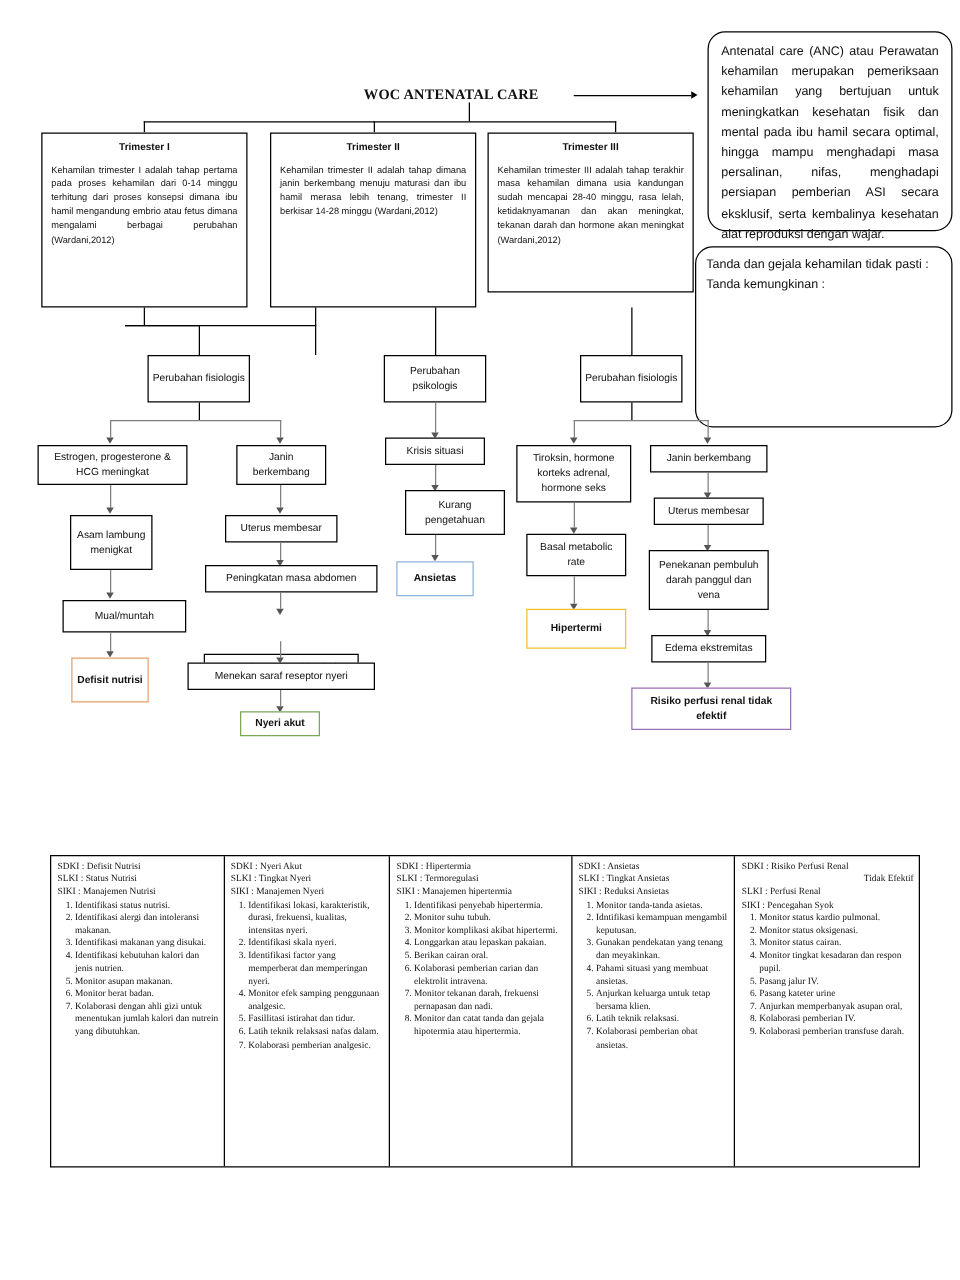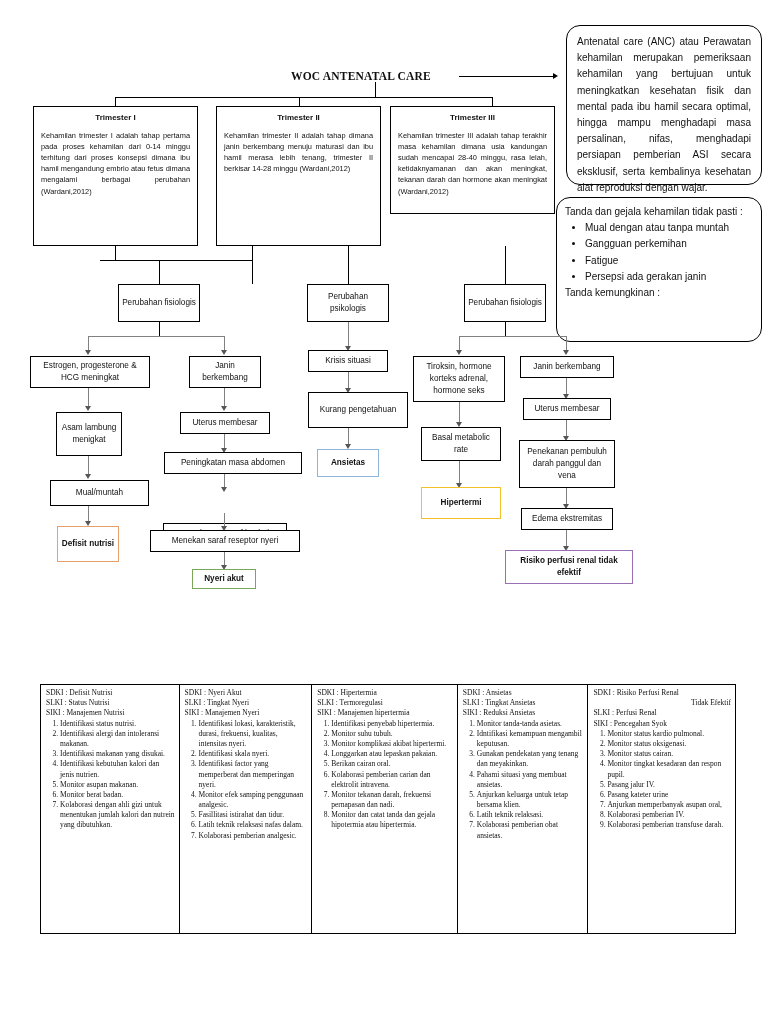--- a/index.html
+++ b/index.html
@@ -91,47 +91,41 @@
 
   <div class="hline" style="left:459px;top:76px;width:94px;"></div>
   <div class="arrow right" style="left:553px;top:72.5px;"></div>
 
   <div class="roundbox abs" style="left:566px;top:8px;width:196px;height:160px;">
     <span>Antenatal care (ANC) atau Perawatan kehamilan merupakan pemeriksaan kehamilan yang bertujuan untuk meningkatkan kesehatan fisik dan mental pada ibu hamil secara optimal, hingga mampu menghadapi masa persalinan, nifas, menghadapi persiapan pemberian ASI secara eksklusif, serta kembalinya kesehatan alat reproduksi dengan wajar.</span>
   </div>
 
   <div class="roundbox left abs" style="left:556px;top:180px;width:206px;height:145px;padding:6px 8px;">
     <div>Tanda dan gejala kehamilan tidak pasti :</div>
-    <ul>
-      <li>Mual dengan atau tanpa muntah</li>
-      <li>Gangguan perkemihan</li>
-      <li>Fatigue</li>
-      <li>Persepsi ada gerakan janin</li>
-    </ul>
     <div>Tanda kemungkinan :</div>
   </div>
 
   <div class="vline" style="left:375px;top:82px;height:15px;"></div>
 
   <div class="hline" style="left:115px;top:97px;width:378px;"></div>
   <div class="vline" style="left:115px;top:97px;height:9px;"></div>
   <div class="vline" style="left:299px;top:97px;height:9px;"></div>
   <div class="vline" style="left:492px;top:97px;height:9px;"></div>
 
   <div class="bigbox abs" style="left:33px;top:106px;width:165px;height:140px;">
     <div class="ttl">Trimester I</div>
     <div class="body">Kehamilan trimester I adalah tahap pertama pada proses kehamilan dari 0-14 minggu terhitung dari proses konsepsi dimana ibu hamil mengandung embrio atau fetus dimana mengalami berbagai perubahan (Wardani,2012)</div>
   </div>
 
   <div class="bigbox abs" style="left:216px;top:106px;width:165px;height:140px;">
     <div class="ttl">Trimester II</div>
     <div class="body">Kehamilan trimester II adalah tahap dimana janin berkembang menuju maturasi dan ibu hamil merasa lebih tenang, trimester II berkisar 14-28 minggu (Wardani,2012)</div>
   </div>
 
-  <div class="bigbox abs" style="left:390px;top:106px;width:165px;height:108px;">
+  <div class="bigbox abs" style="left:390px;top:106px;width:165px;height:128px;">
     <div class="ttl">Trimester III</div>
     <div class="body">Kehamilan trimester III adalah tahap terakhir masa kehamilan dimana usia kandungan sudah mencapai 28-40 minggu, rasa lelah, ketidaknyamanan dan akan meningkat, tekanan darah dan hormone akan meningkat (Wardani,2012)</div>
   </div>
 
   <div class="vline" style="left:115px;top:246px;height:14px;"></div>
   <div class="hline" style="left:100px;top:260px;width:60px;"></div>
   <div class="vline" style="left:159px;top:260px;height:24px;"></div>
 
   <div class="vline" style="left:252px;top:246px;height:38px;"></div>
   <div class="hline" style="left:100px;top:260px;width:153px;"></div>
@@ -223,21 +217,21 @@
 
   <div class="vline gray" style="left:348px;top:322px;height:24px;"></div>
   <div class="arrow gray" style="left:345px;top:346px;"></div>
 
   <div class="node abs" style="left:308px;top:350px;width:80px;height:22px;">
     <span>Krisis situasi</span>
   </div>
   <div class="vline gray" style="left:348px;top:372px;height:16px;"></div>
   <div class="arrow gray" style="left:345px;top:388px;"></div>
 
-  <div class="node abs" style="left:308px;top:392px;width:100px;height:36px;">
+  <div class="node abs" style="left:324px;top:392px;width:80px;height:36px;">
     <span>Kurang pengetahuan</span>
   </div>
   <div class="vline gray" style="left:348px;top:428px;height:16px;"></div>
   <div class="arrow gray" style="left:345px;top:444px;"></div>
 
   <div class="node bold abs" style="left:317px;top:449px;width:62px;height:28px;border:1.6px solid #8EB4D9;">
     <span>Ansietas</span>
   </div>
 
   <div class="node abs" style="left:413px;top:356px;width:92px;height:46px;">

